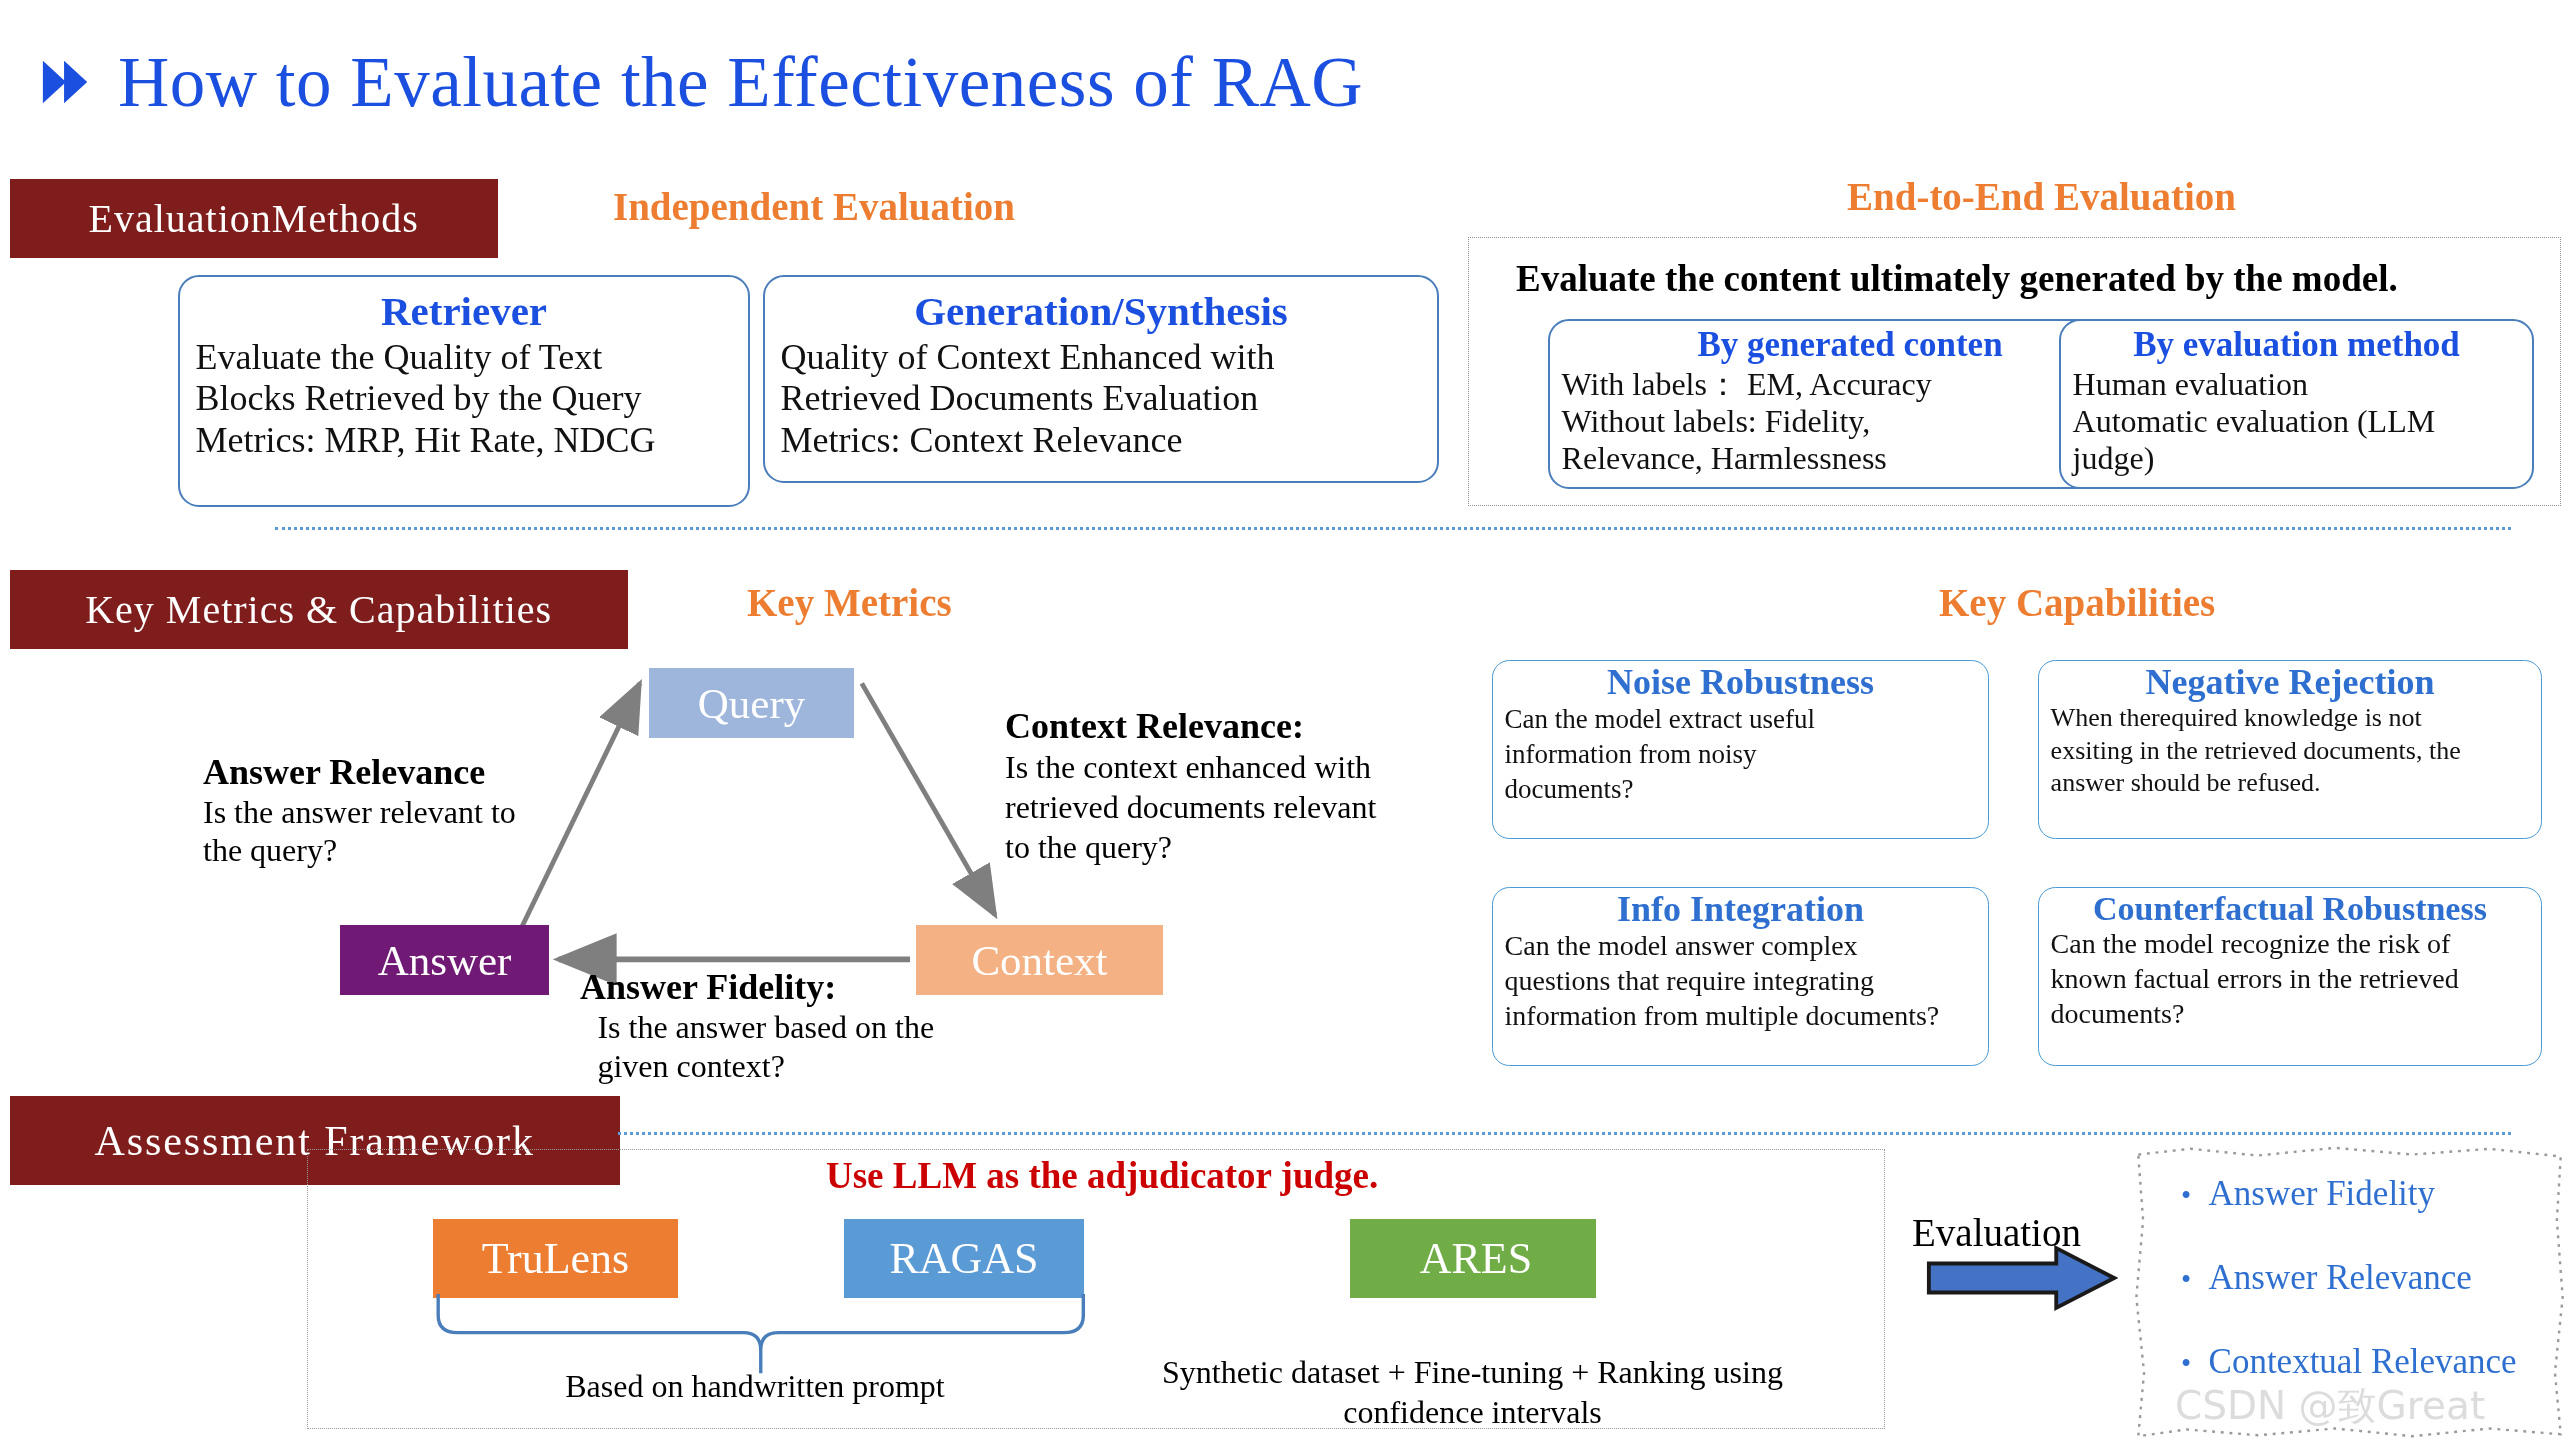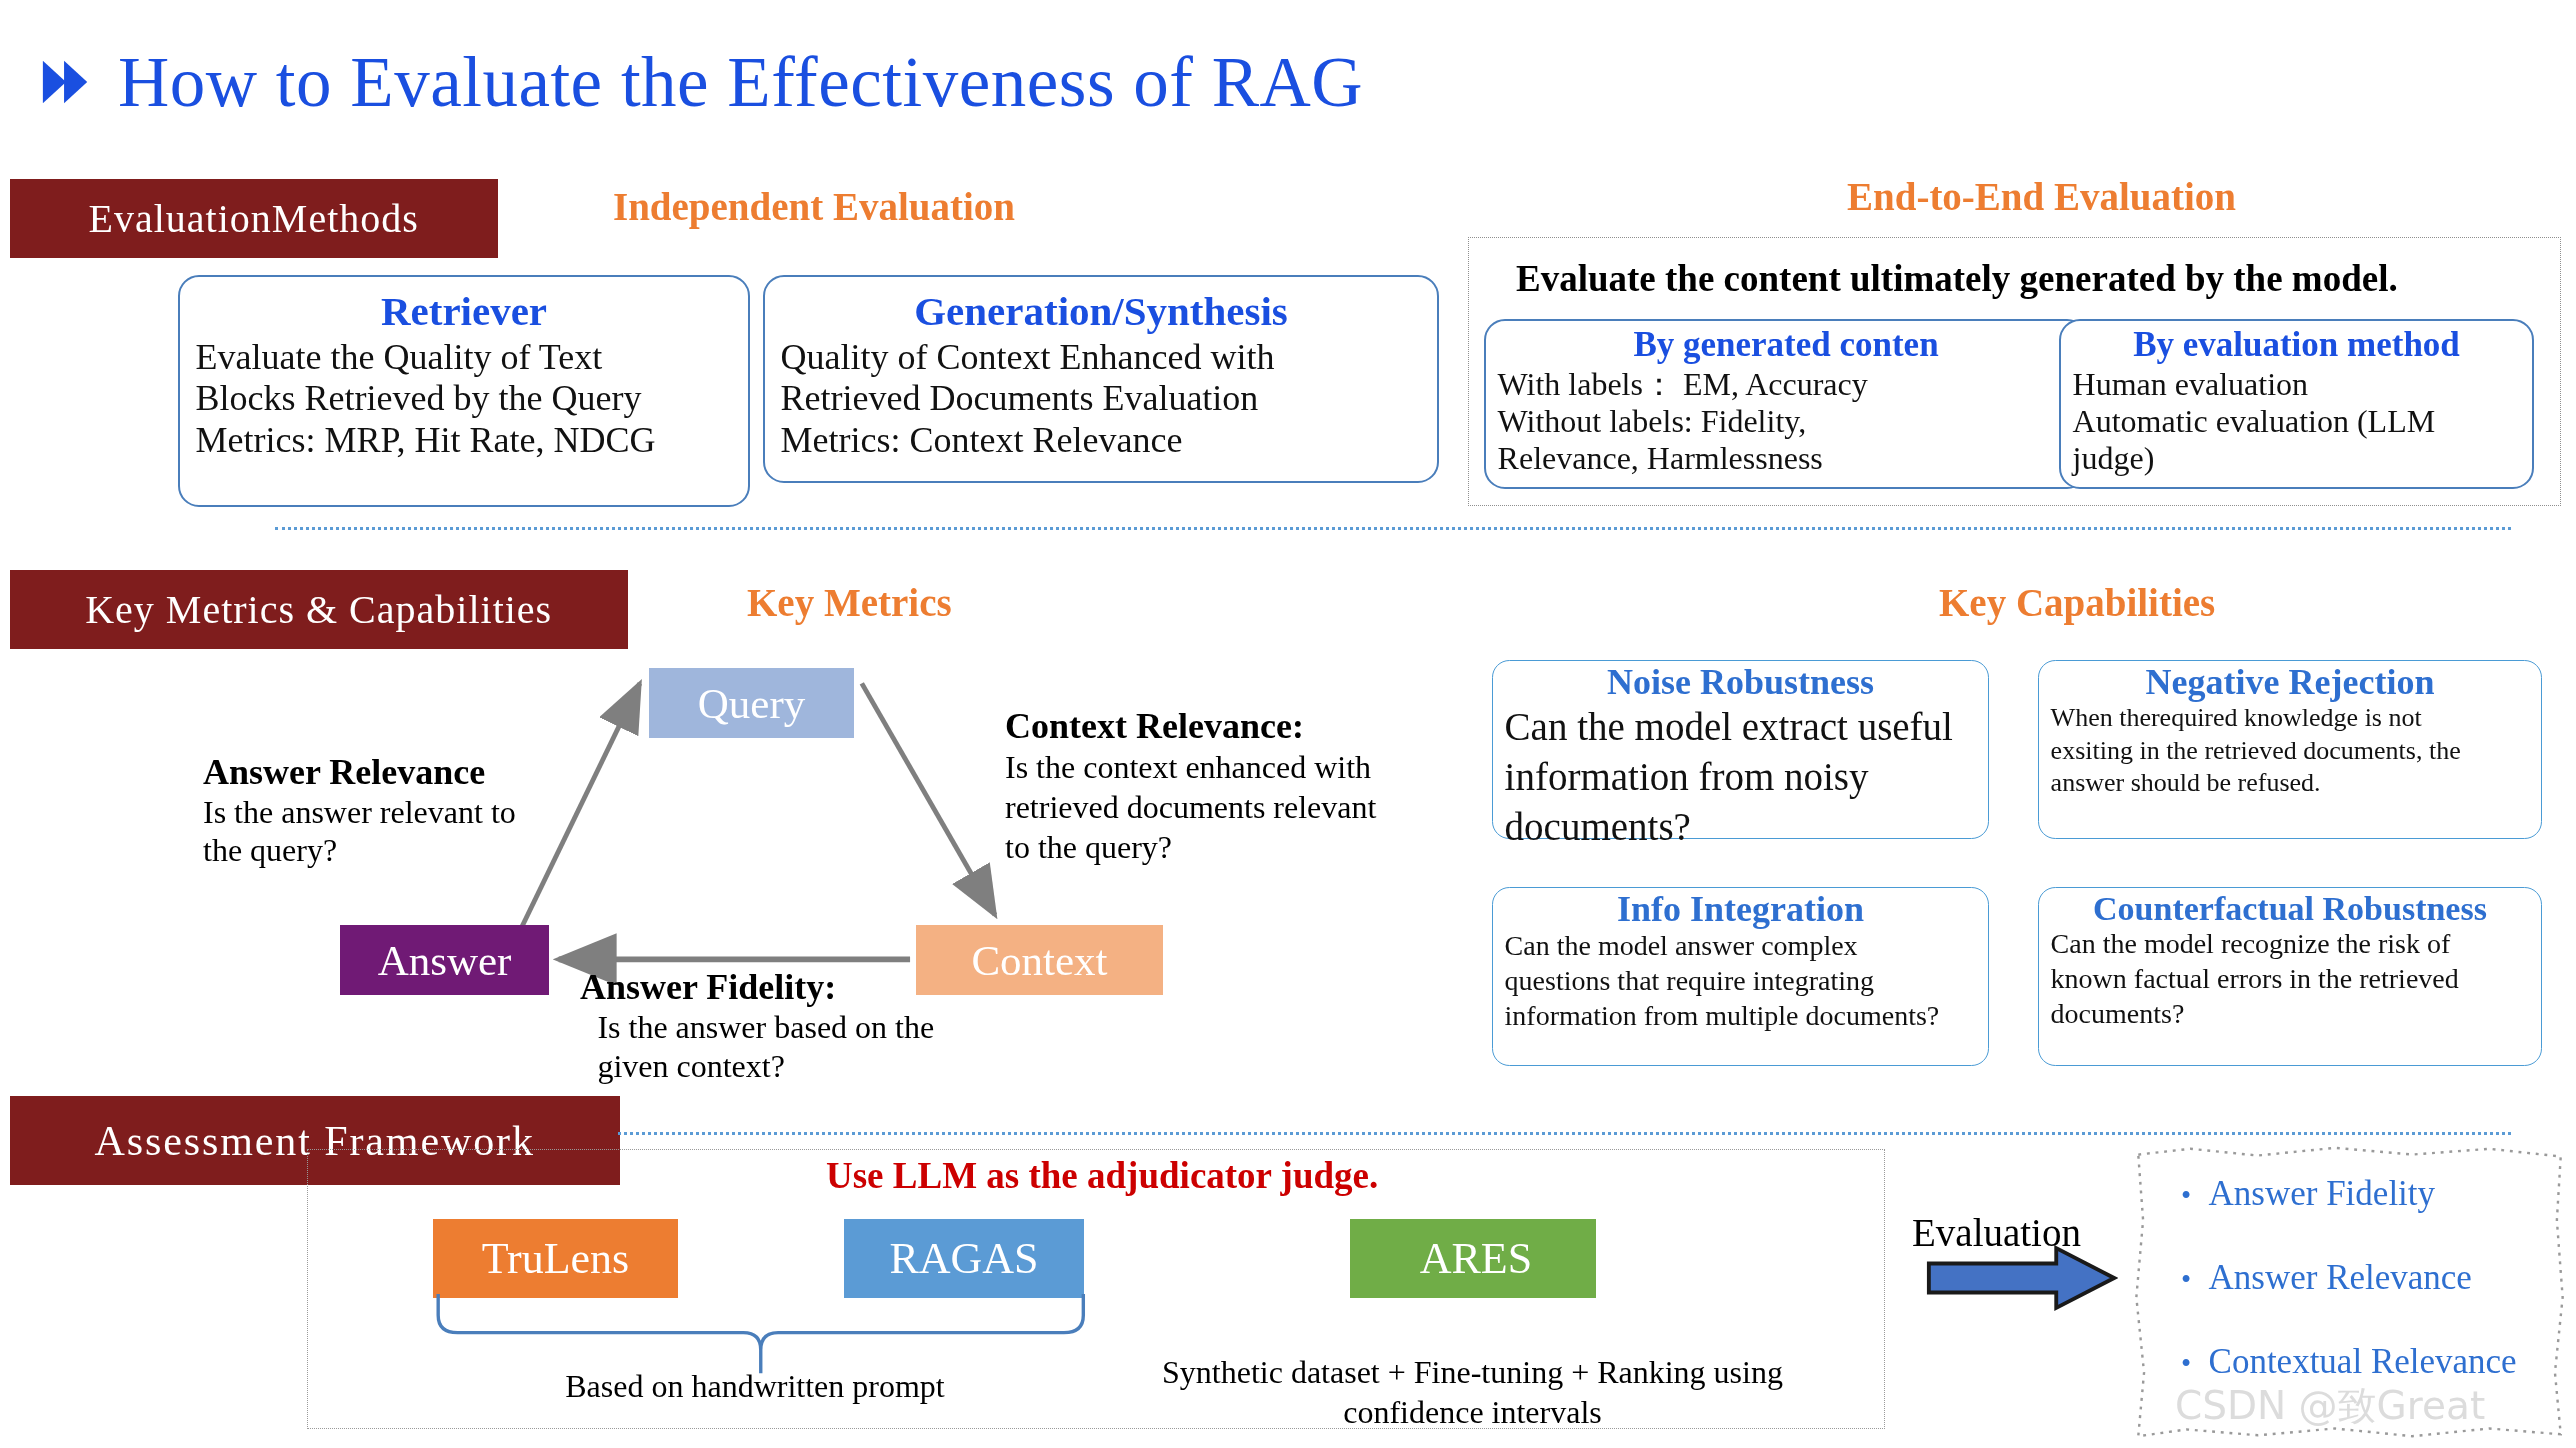--- a/index.html
+++ b/index.html
@@ -35,34 +35,34 @@
 
   #card-retriever{left:178px;top:275px;width:572px;height:232px;padding:9.7px 15.5px;}
   #card-generation{left:763px;top:275px;width:676px;height:208px;padding:9.7px 15.5px;}
   #card-retriever .card-title,#card-generation .card-title{font-size:41px;margin-bottom:1.9px;}
   #card-retriever .card-body,#card-generation .card-body{font-size:36px;line-height:1.16;}
 
   
   #box-end2end{left:1468px;top:237px;width:1093px;height:269px;
                border:1.9px dotted #8f8f8f;box-sizing:border-box;}
   #e2e-heading{left:1516px;top:257px;font-size:37px;font-weight:bold;color:#000;}
-  #card-bygen{left:1484px;top:319px;width:604px;height:170px;padding:3.9px 11.6px;}
+  #card-bygen{left:1548px;top:319px;width:604px;height:170px;padding:3.9px 11.6px;}
   #card-bymethod{left:2059px;top:319px;width:475px;height:170px;padding:3.9px 11.6px;}
   #card-bygen .card-title,#card-bymethod .card-title{font-size:35px;margin-bottom:1px;}
   #card-bygen .card-body,#card-bymethod .card-body{font-size:32px;line-height:1.16;}
 
   
   .cap-card{border:1.9px solid #4A9BD5;border-radius:17.4px;background:#fff;box-sizing:border-box;padding:1.9px 11.6px;}
   .cap-card .cap-title{color:#2E6FD0;font-weight:bold;font-size:36px;text-align:center;line-height:1.1;}
   .cap-card .cap-body{font-size:28px;line-height:1.24;color:#111;}
   #cap-noise{left:1492px;top:660px;width:497px;height:179px;}
   #cap-negative{left:2038px;top:660px;width:504px;height:179px;}
   #cap-info{left:1492px;top:887px;width:497px;height:179px;}
   #cap-counter{left:2038px;top:887px;width:504px;height:179px;}
-  #cap-noise .cap-body{font-size:39px;line-height:1.28;}
+  #cap-noise .cap-body{font-size:27px;line-height:1.28;}
   #cap-negative .cap-body{font-size:26px;}
   #cap-counter .cap-title{font-size:34px;}
 
   
   .node{display:flex;align-items:center;justify-content:center;color:#ffffff;font-size:43px;}
   #node-query{left:649px;top:668px;width:205px;height:70px;background:#9FB6DC;}
   #node-answer{left:340px;top:925px;width:209px;height:70px;background:#701a75;}
   #node-context{left:916px;top:925px;width:247px;height:70px;background:#F4B183;}
 
   #tri-svg{left:145px;top:637px;width:1256px;height:444px;}

